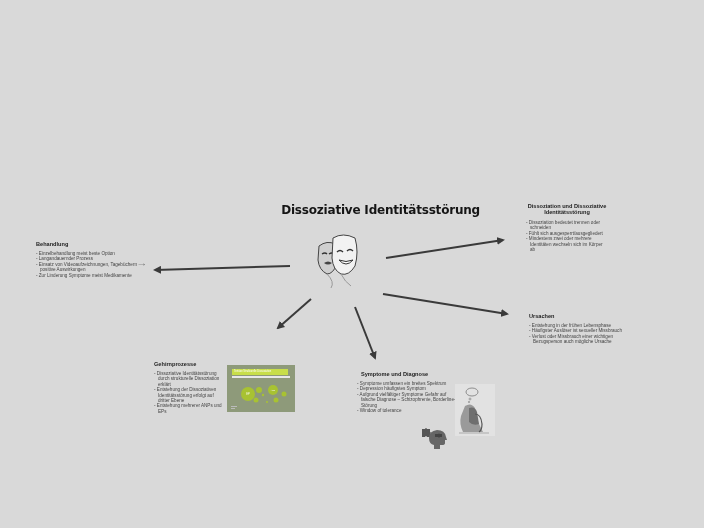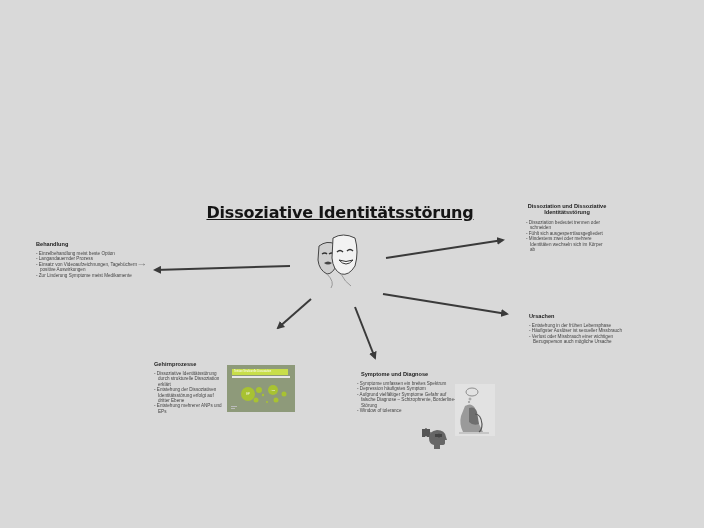--- a/index.html
+++ b/index.html
@@ -2,23 +2,23 @@
 <html><head>
 <meta charset="utf-8">
 <style>
   html, body { margin:0; padding:0; }
   body {
     width:704px; height:528px; background:#d9d9d9; position:relative; overflow:hidden;
     font-family:"Liberation Sans", sans-serif; color:#222;
   }
   .abs { position:absolute; }
   #title {
-    left:200px; top:203px; width:280px; text-align:center;
-    font-family:"DejaVu Sans", sans-serif; font-weight:bold; font-size:16px; color:#151515;
-    letter-spacing:-0.2px; white-space:nowrap;text-decoration:underline;
+    left:200px; top:203px; width:280px; text-align:right;
+    font-family:"DejaVu Sans", sans-serif; font-weight:bold; font-size:12px; color:#151515;
+    letter-spacing:-0.2px; white-space:nowrap;
   }
   .node-title { font-weight:bold; font-size:5.6px; color:#222; margin-bottom:4px; }
   .node ul { margin:0; padding:0; list-style:none; }
   .node li { font-size:4.6px; line-height:5.4px; color:#444; padding-left:4px; text-indent:-4px; }
   .node li::before { content:"- "; }
   .node.center-title .node-title { text-align:center; }
   svg.arrows { position:absolute; left:0; top:0; }
   .thumb { position:absolute; }
 </style>
 </head>

